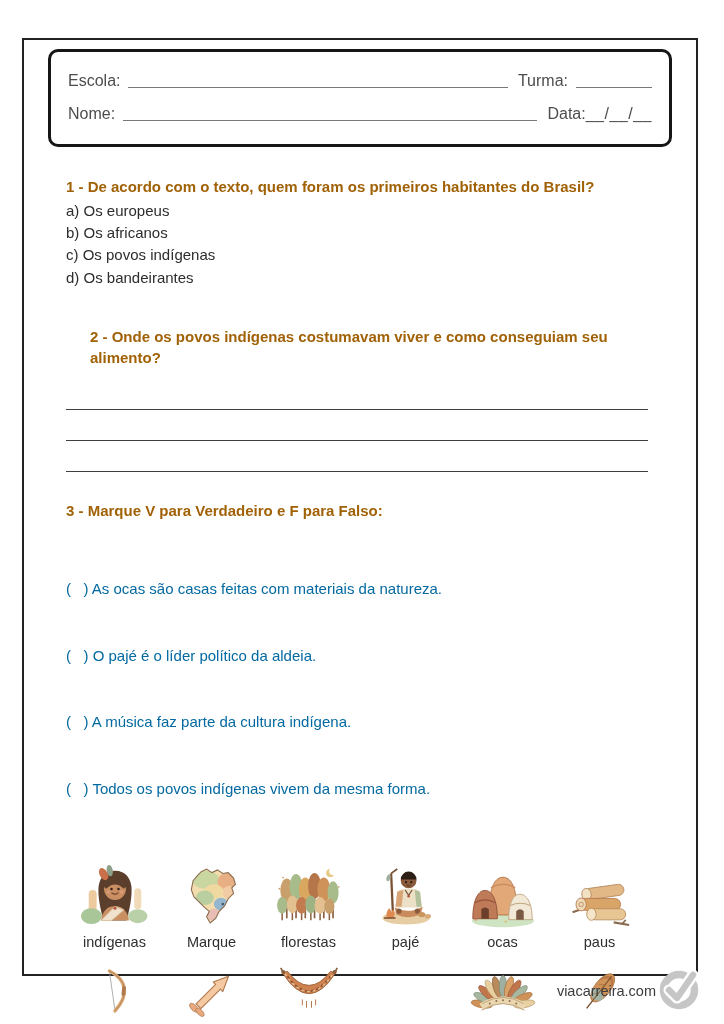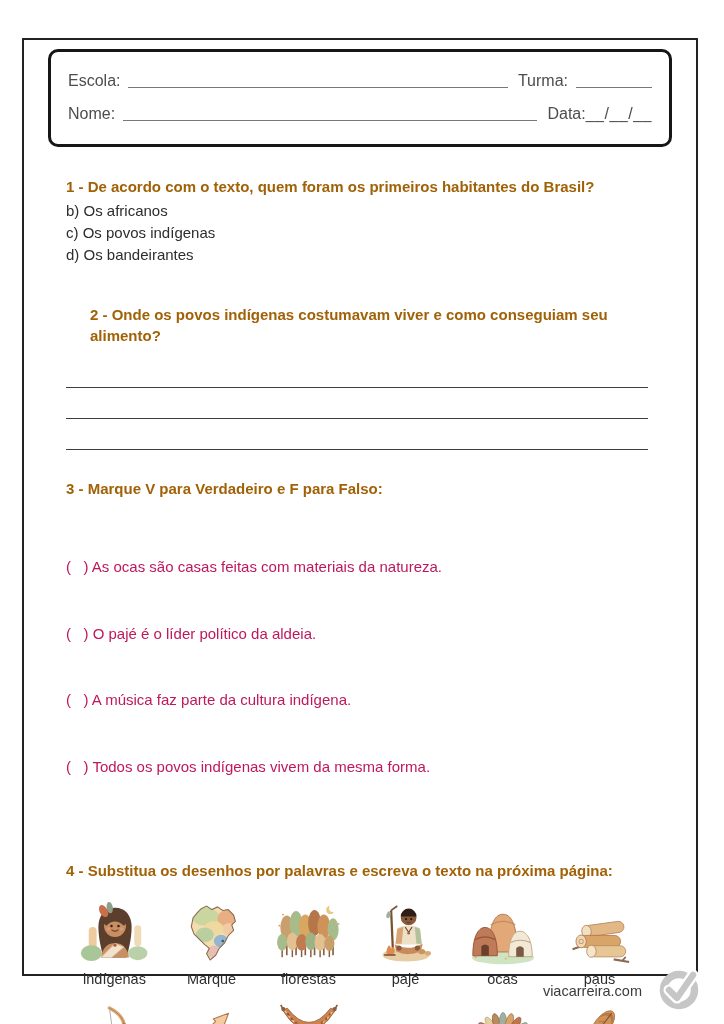--- a/index.html
+++ b/index.html
@@ -17,33 +17,33 @@
 
   .content{padding:0 48px 0 42px;}
   .q-title{font-weight:bold;font-size:15px;color:#a16207;line-height:1.4;}
   .q1{margin-top:29px;}
   .options{margin-top:3px;font-size:15px;color:#2d2d2d;line-height:1.48;}
   .q2{margin-top:37px;}
   .q2 .q-title{max-width:578px;margin-left:24px;}
   .answer-line{height:30px;border-bottom:1.6px solid #3e3e3e;}
   .answer-lines{margin-top:11px;}
   .q3{margin-top:28px;}
-  .vf-items{margin-top:13px;font-size:15px;color:#be185d;line-height:1.48;white-space:pre-wrap;}
+  .vf-items{margin-top:13px;font-size:15px;color:#0369a1;line-height:1.48;white-space:pre-wrap;}
   .q4{margin-top:38px;}
   .q4 .q-title{max-width:566px;}
 
   .pics{margin-top:15px;}
   .pic-row{display:flex;align-items:center;}
   .pic-row-2{margin-top:13px;}
   .pic-cell{width:97px;display:flex;flex-direction:column;align-items:center;justify-content:flex-end;}
   .pic-icon{height:72px;display:flex;align-items:flex-end;justify-content:center;}
   .pic-row-2 .pic-icon{height:58px;}
   .pic-label{font-size:14.5px;color:#2e2e2e;margin-top:4px;line-height:1;}
 
-  .footer-site{position:absolute;right:82px;top:983px;font-size:14.5px;color:#3c3c3c;}
+  .footer-site{position:absolute;right:68px;top:983px;font-size:14.5px;color:#3c3c3c;}
   .footer-logo{position:absolute;right:20px;top:964px;}
 </style>
 </head>
 <body>
 
 <div class="page">
   <div class="sheet-border">
 
     <div class="header-box">
       <div class="hrow">
@@ -58,20 +58,21 @@
         <span class="hlabel">Data:</span>
         <span class="hdate">__/__/__</span>
       </div>
     </div>
 
     <div class="content">
 
       <div class="q1">
         <div class="q-title">1 - De acordo com o texto, quem foram os primeiros habitantes do Brasil?</div>
         <div class="options">
+          <div>a) Os europeus</div>
           <div>b) Os africanos</div>
           <div>c) Os povos indígenas</div>
           <div>d) Os bandeirantes</div>
         </div>
       </div>
 
       <div class="q2">
         <div class="q-title">2 - Onde os povos indígenas costumavam viver e como conseguiam seu alimento?</div>
         <div class="answer-lines">
           <div class="answer-line"></div>
@@ -83,23 +84,20 @@
       <div class="q3">
         <div class="q-title">3 - Marque V para Verdadeiro e F para Falso:</div>
         <div class="vf-items">
           <div>(&nbsp;&nbsp;&nbsp;) As ocas são casas feitas com materiais da natureza.</div>
           <div>(&nbsp;&nbsp;&nbsp;) O pajé é o líder político da aldeia.</div>
           <div>(&nbsp;&nbsp;&nbsp;) A música faz parte da cultura indígena.</div>
           <div>(&nbsp;&nbsp;&nbsp;) Todos os povos indígenas vivem da mesma forma.</div>
         </div>
       </div>
 
-      <div class="q4">
-        <div class="q-title">4 - Substitua os desenhos por palavras e escreva o texto na próxima página:</div>
-      </div>
 
       <div class="pics">
 
         <div class="pic-row">
           <div class="pic-cell">
             <div class="pic-icon">
               <svg width="70" height="70" viewBox="0 0 80 70">
                 <rect x="10" y="28" width="9" height="28" rx="4.5" fill="#edcb9e"></rect>
                 <rect x="62" y="26" width="8" height="24" rx="4" fill="#f0dab8"></rect>
                 <ellipse cx="13" cy="58" rx="12" ry="9" fill="#a9c698"></ellipse>

